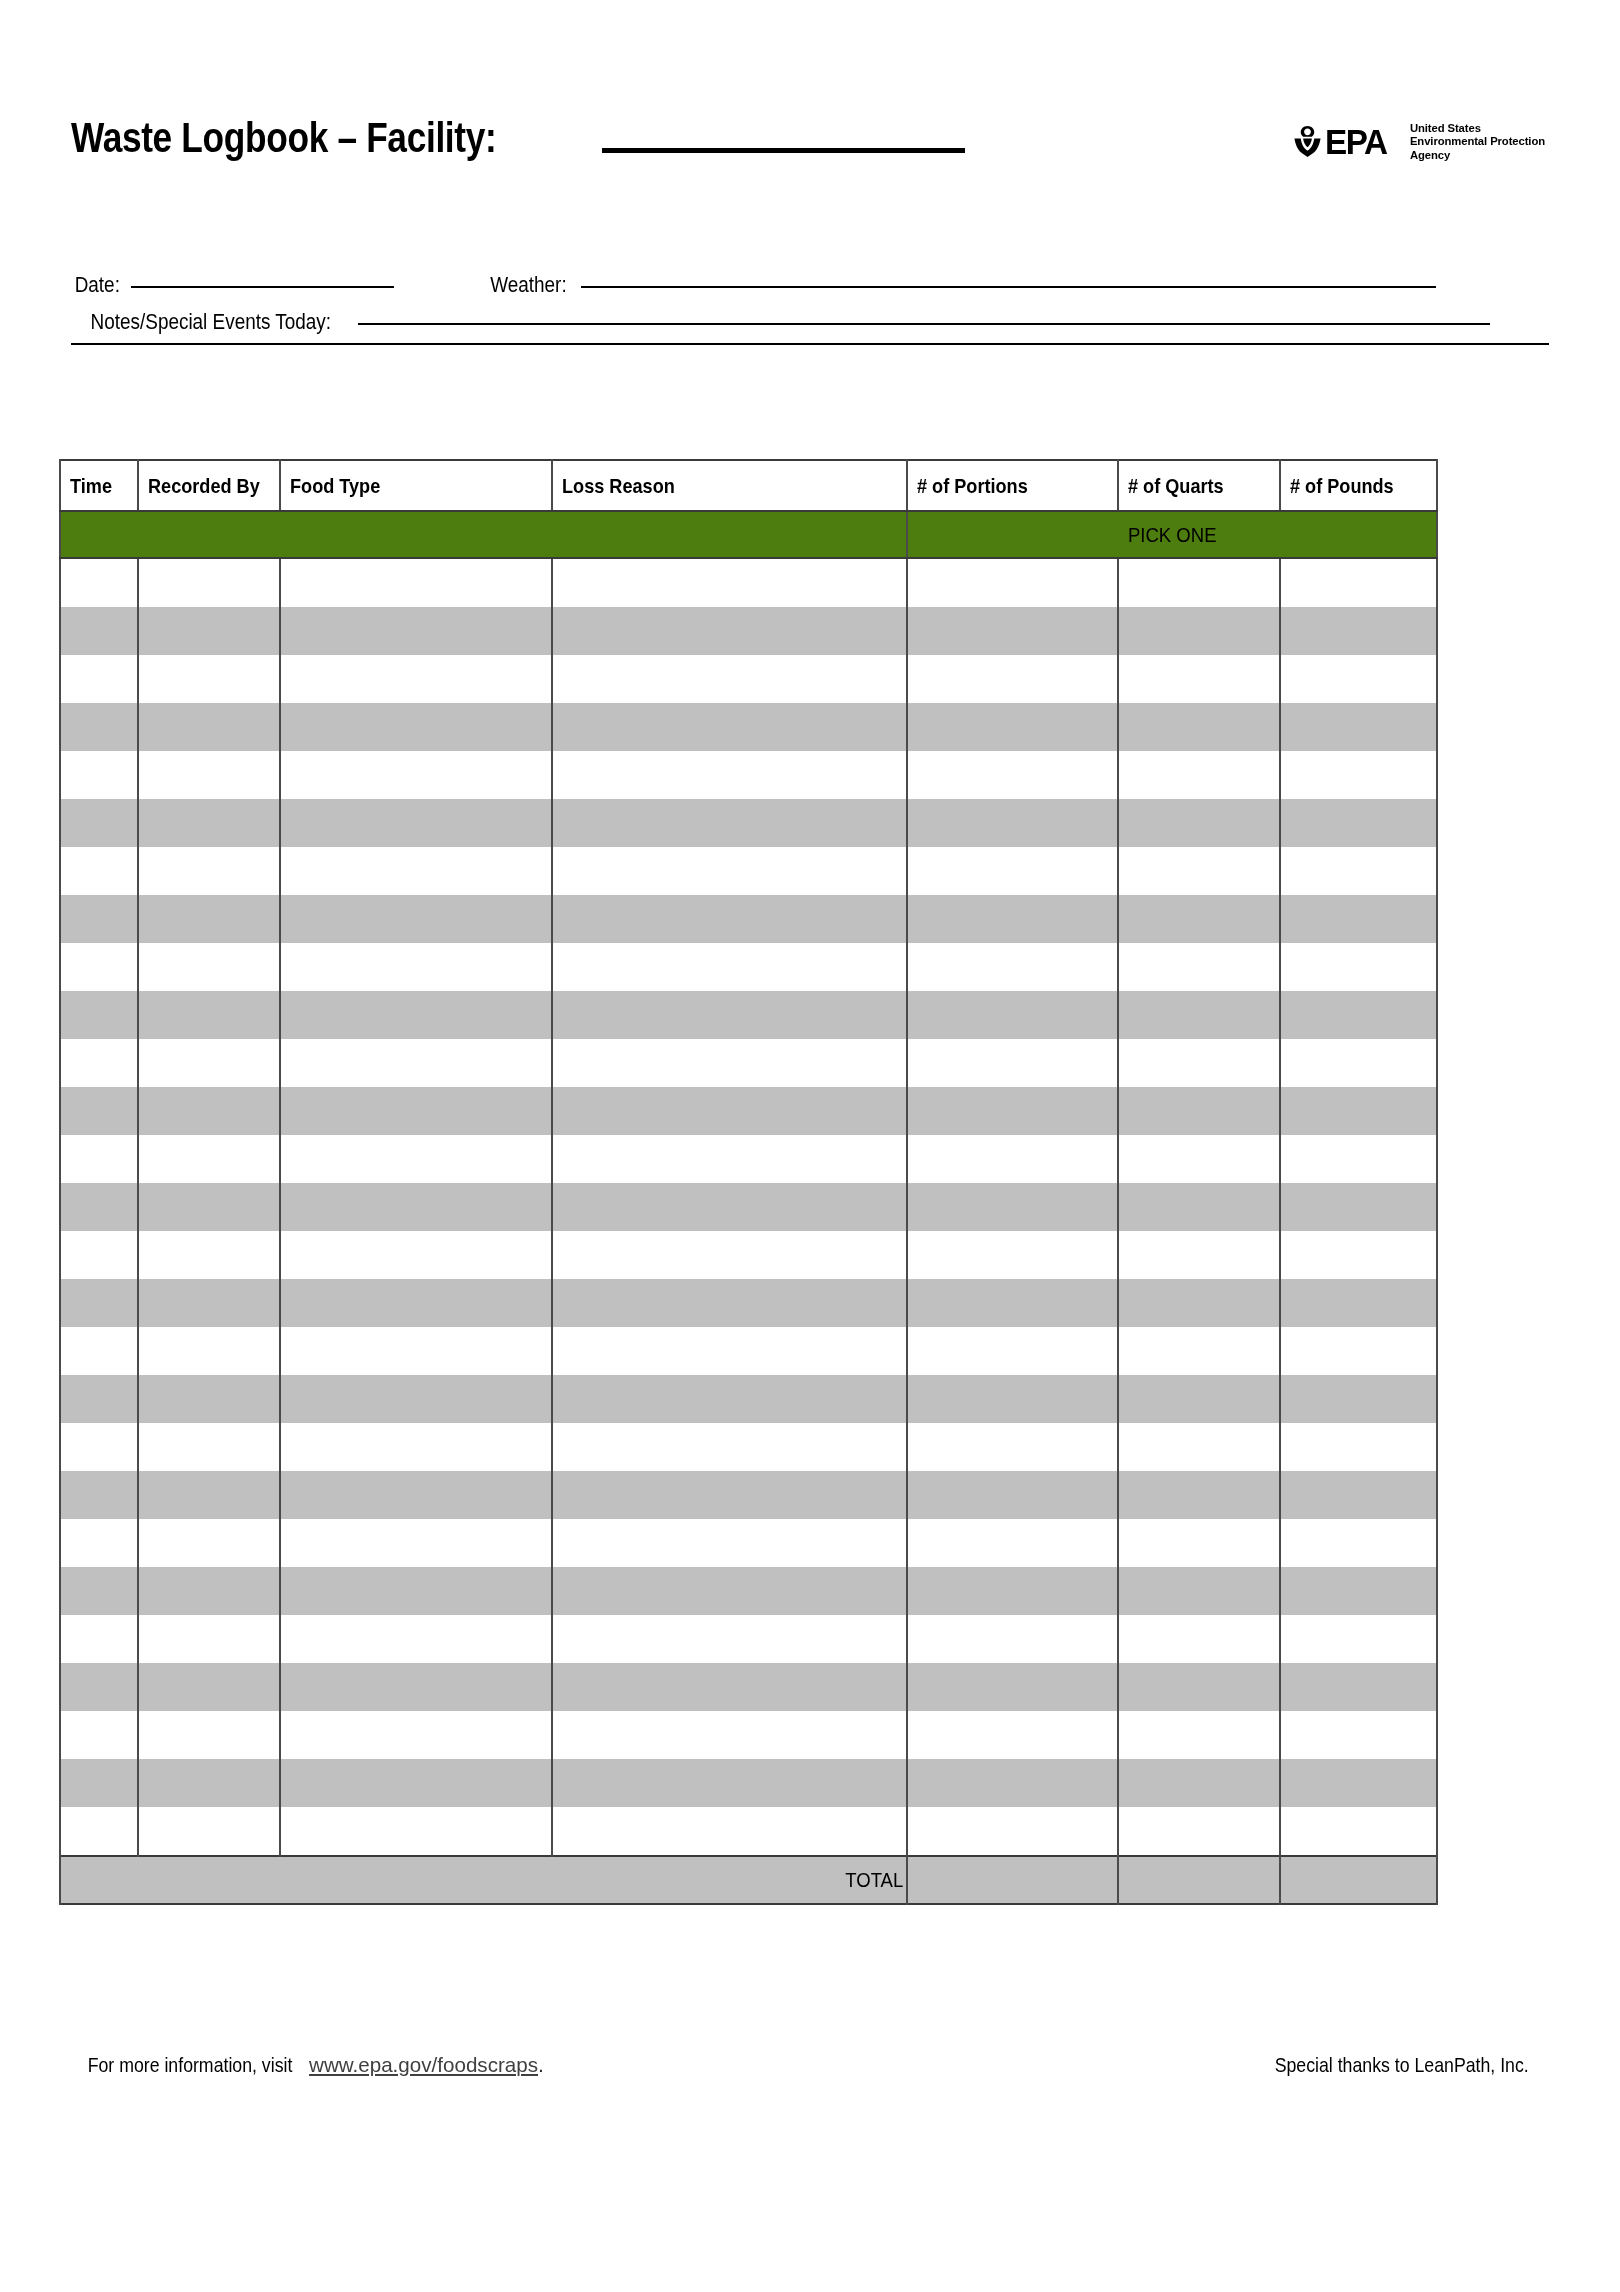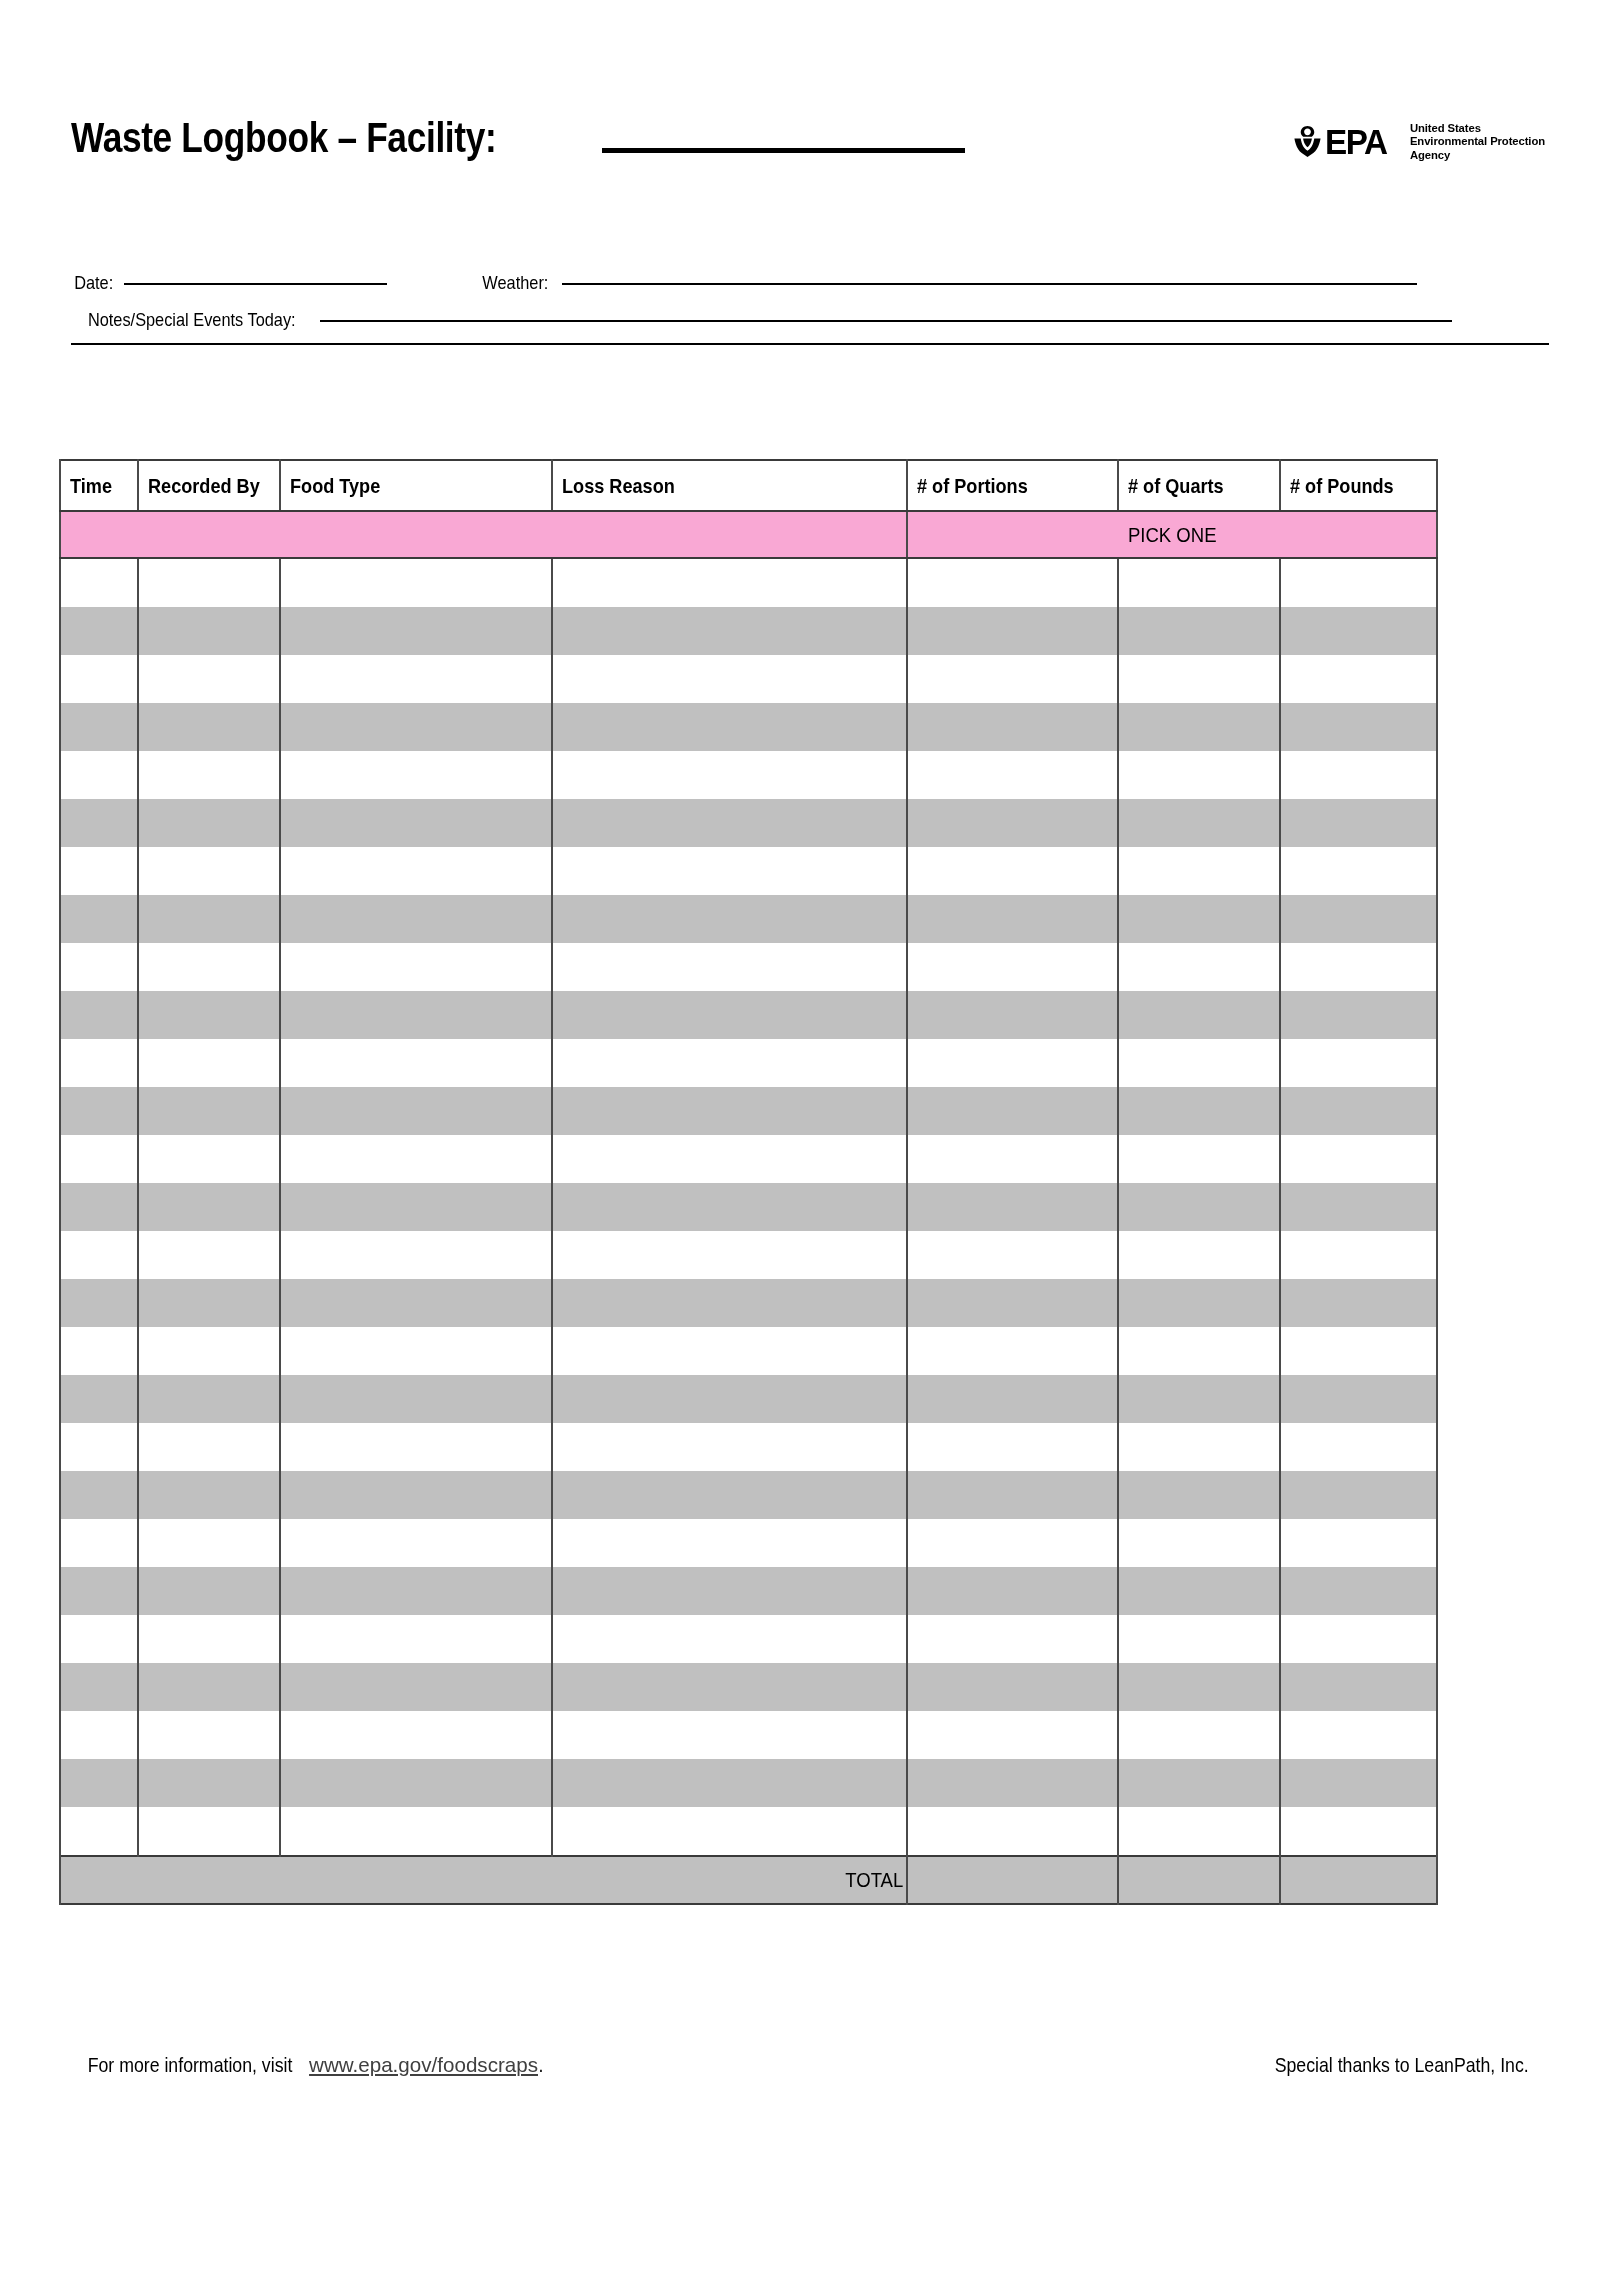--- a/index.html
+++ b/index.html
@@ -80,21 +80,21 @@
     letter-spacing: -0.1px;
     margin-left: 17px;
   }
 
   
   .meta {
     position: absolute;
     left: 71px;
     top: 272px;
     right: 71px;
-    font-size: 19px;
+    font-size: 22px;
   }
   .meta-line {
     display: flex;
     align-items: baseline;
     height: 37px;
     white-space: nowrap;
   }
   .meta-label {
     transform: scaleX(0.86);
     transform-origin: left baseline;
@@ -142,21 +142,21 @@
     background: #ffffff;
     white-space: nowrap;
   }
   .log-table th span {
     display: inline-block;
     transform: scaleX(0.88);
     transform-origin: left center;
   }
   .row-pickone td {
     height: 45px;
-    background: #f9a8d4;
+    background: #4d7c0f;
     border-bottom: 2.5px solid #3a3a3a;
   }
   .pickone-label {
     text-align: center;
     font-size: 20.6px;
     font-weight: bold;
   }
   .pickone-label span {
     display: inline-block;
     transform: scaleX(0.9);

